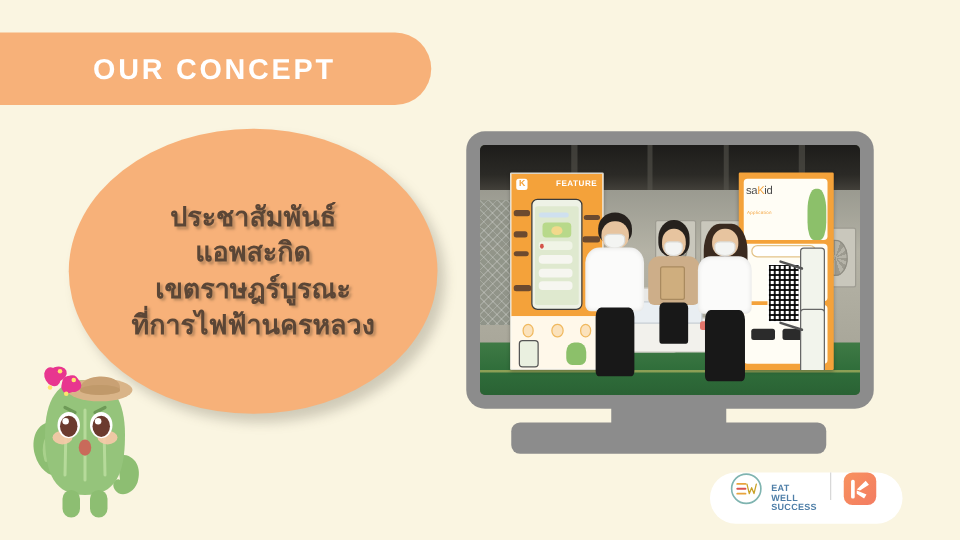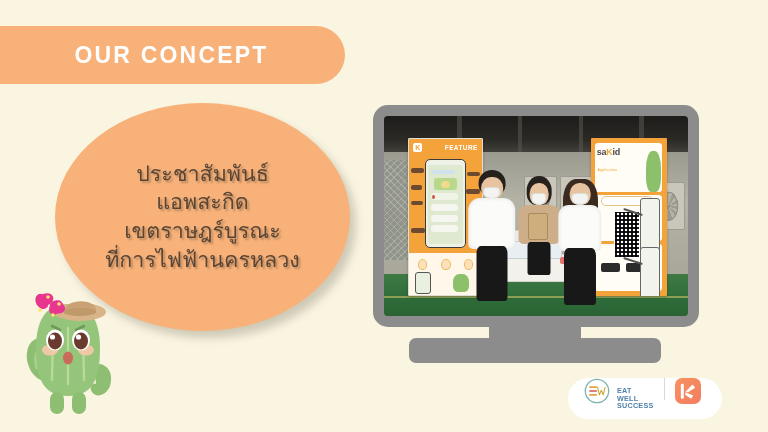--- a/index.html
+++ b/index.html
@@ -35,21 +35,21 @@
     background:#F7B179;
     border-radius:50%;
     box-shadow:6px 7px 9px rgba(120,115,100,0.33);
     display:flex; flex-direction:column;
     align-items:center; justify-content:center;
     z-index:3;
   }
   .headline-line{
     color:#5B4636;
     font-size:21.5px;
-    font-weight:normal;
+    font-weight:bold;
     line-height:1.33;
     text-align:center;
     white-space:nowrap;
     text-shadow:2px 2px 2px rgba(90,70,50,0.38);
   }
 
   
   .cactus-wrap{
     position:absolute; left:8px; top:276px;
     width:120px; height:150px;
@@ -142,21 +142,21 @@
       background:#8cc06a; border-radius:40% 40% 30% 30%; }
 
   
   .ph-banner-r{ position:absolute; right:7%; top:11%; width:25%; height:79%;
       background:#F4A23A; border-radius:1px; box-shadow:0 1px 3px rgba(0,0,0,.25);
       overflow:hidden; }
   .br-card{ position:absolute; left:6%; background:#fffdf5; border-radius:3px; }
   .br-c1{ top:3%; width:88%; height:31%; }
   .br-c2{ top:36%; width:88%; height:29%; }
   .br-c3{ top:67%; width:88%; height:30%; }
-  .br-sakid{ position:absolute; left:8%; top:6%; font-size:9px; font-weight:bold;
+  .br-sakid{ position:absolute; left:8%; top:6%; font-size:9px; font-weight:normal;
       color:#4a4a4a; letter-spacing:-.3px; }
   .br-sakid .kk{ color:#F4A23A; }
   .br-sub{ position:absolute; left:9%; top:19%; font-size:3.6px; color:#F4A23A;
       letter-spacing:.2px; }
   .br-cac{ position:absolute; right:7%; top:8%; width:20%; height:26%;
       background:#8cc06a; border-radius:42% 42% 34% 34%; }
   .br-qr{ position:absolute; left:31%; top:46%; width:34%; height:30%;
       background:
         repeating-linear-gradient(90deg,#1b1b1b 0 2px, #fff 2px 4px),
         repeating-linear-gradient(0deg,#1b1b1b 0 2px, #fff 2px 4px);

